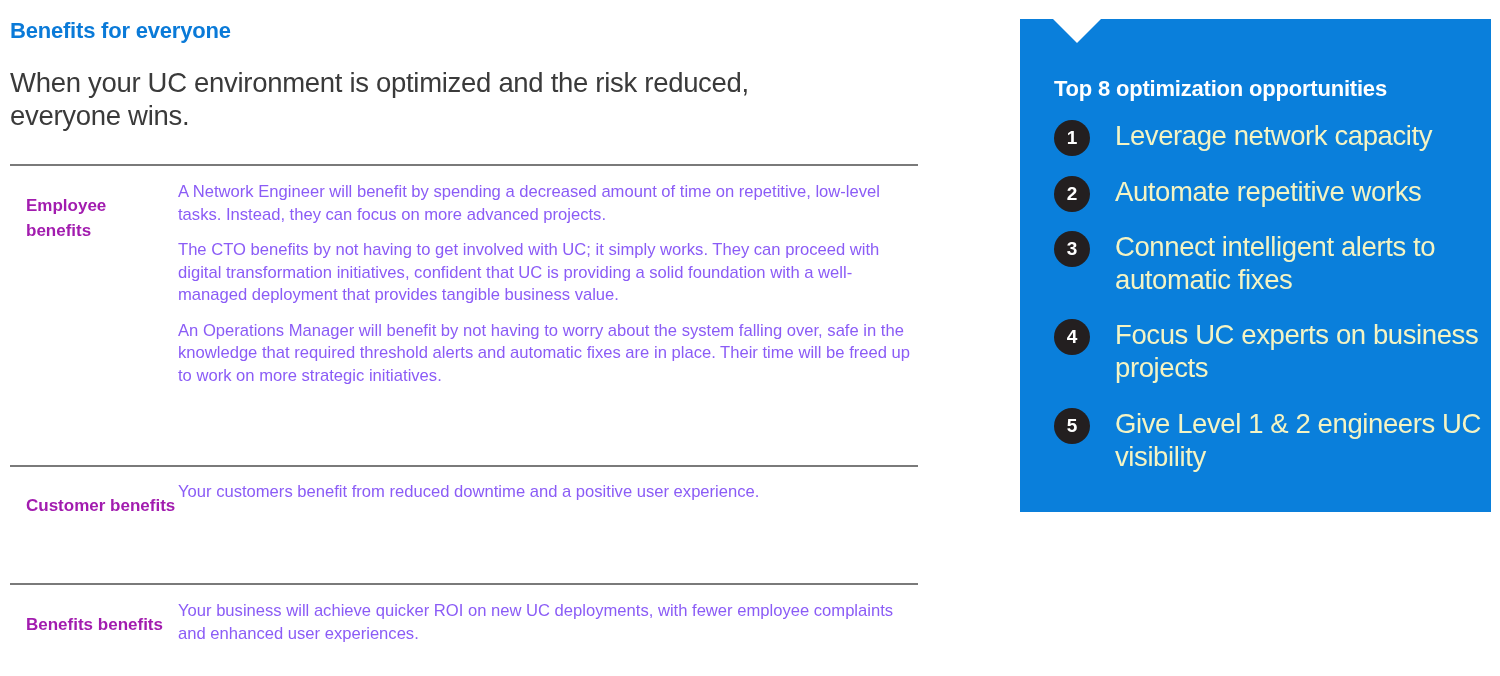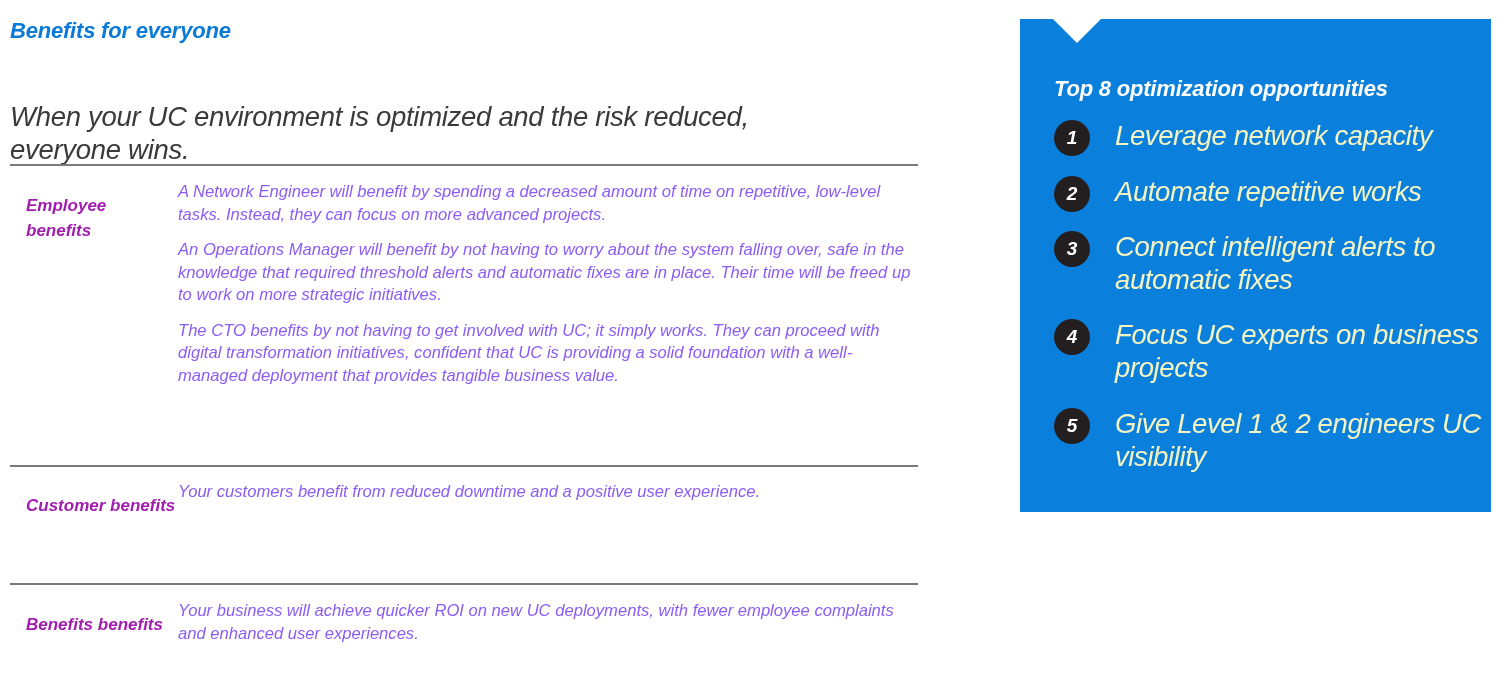--- a/index.html
+++ b/index.html
@@ -1,29 +1,29 @@
 <!DOCTYPE html>
 <html><head>
   <meta charset="utf-8">
   <style>
-    * { box-sizing: border-box; margin: 0; padding: 0; font-style: italic; }
+    * { box-sizing: border-box; margin: 0; padding: 0; }
     html, body {
       width: 1500px; height: 676px; background: #ffffff; overflow: hidden;
       font-family: "Liberation Sans", "DejaVu Sans", sans-serif; color: #231f20;
     }
     .page { position: relative; width: 1500px; height: 676px; }
 
     .heading {
       position: absolute; left: 10px; top: 18px;
       font-size: 22px; font-weight: bold; color: #0a7ad8; letter-spacing: -0.2px;
     }
     .lead {
       position: absolute; left: 10px; top: 66px; width: 800px;
       font-size: 27.5px; font-weight: normal; color: #3a3a3a;
-      line-height: 33px; letter-spacing: -0.3px; margin-top: 34px;
+      line-height: 33px; letter-spacing: -0.3px;
     }
 
     .divider {
       position: absolute; left: 10px; width: 908px; height: 2px; background: #7a7a7a;
     }
 
     .row { position: absolute; left: 10px; width: 908px; }
     .row-label {
       position: absolute; left: 16px; top: 0; width: 150px;
       font-size: 17px; font-weight: bold; line-height: 25px; color: #a21caf; margin-top: 12px;
@@ -68,22 +68,22 @@
 <div class="page">
 
   <h1 class="heading">Benefits for everyone</h1>
   <p class="lead">When your UC environment is optimized and the risk reduced, everyone wins.</p>
 
   <div class="divider" style="top:164px;"></div>
   <div class="row" style="top:181px;">
     <div class="row-label">Employee benefits</div>
     <div class="row-body">
       <p>A Network Engineer will benefit by spending a decreased amount of time on repetitive, low-level tasks. Instead, they can focus on more advanced projects.</p>
+      <p>The CTO benefits by not having to get involved with UC; it simply works. They can proceed with digital transformation initiatives, confident that UC is providing a solid foundation with a well-managed deployment that provides tangible business value.</p>
       <p>An Operations Manager will benefit by not having to worry about the system falling over, safe in the knowledge that required threshold alerts and automatic fixes are in place. Their time will be freed up to work on more strategic initiatives.</p>
-      <p>The CTO benefits by not having to get involved with UC; it simply works. They can proceed with digital transformation initiatives, confident that UC is providing a solid foundation with a well-managed deployment that provides tangible business value.</p>
     </div>
   </div>
 
   <div class="divider" style="top:465px;"></div>
   <div class="row" style="top:481px;">
     <div class="row-label">Customer benefits</div>
     <div class="row-body">
       <p>Your customers benefit from reduced downtime and a positive user experience.</p>
     </div>
   </div>

